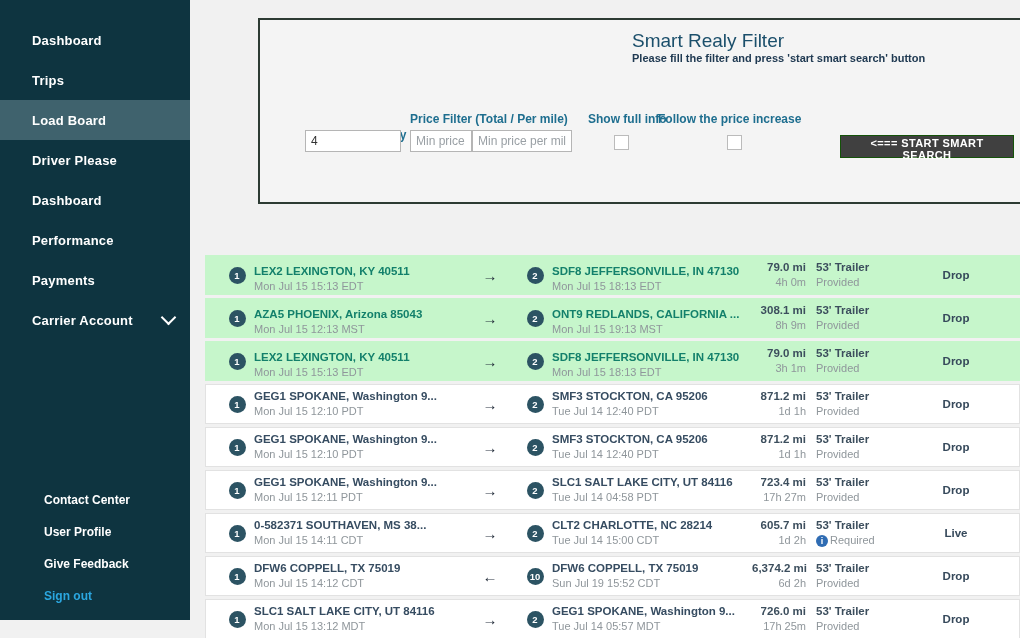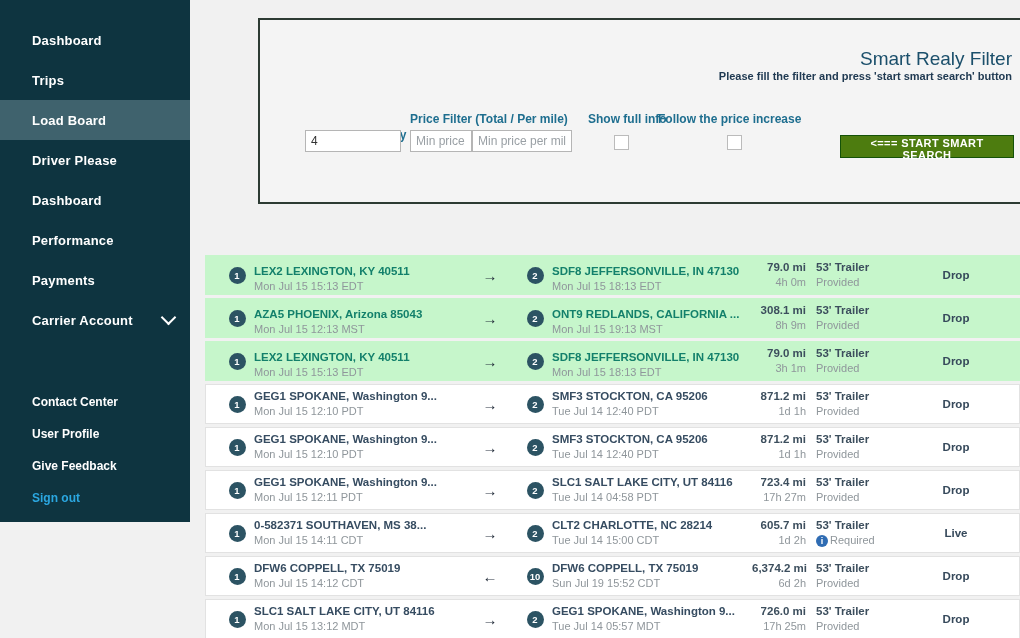--- a/index.html
+++ b/index.html
@@ -2,46 +2,46 @@
 <html><head>
 <meta charset="utf-8">
 <style>
   html,body{margin:0;padding:0;}
   body{
     width:1020px;height:638px;position:relative;overflow:hidden;
     background:#f1f1f1;font-family:"Liberation Sans",sans-serif;
     -webkit-font-smoothing:antialiased;
   }
   
-  .sidebar{position:absolute;left:0;top:0;width:190px;height:522px;background:#0e3440;color:#fff;}
+  .sidebar{position:absolute;left:0;top:0;width:190px;height:620px;background:#0e3440;color:#fff;}
   .nav{padding-top:20px;}
   .nav-item{height:40px;display:flex;align-items:center;padding:0 16px 0 32px;
     font-size:13px;font-weight:700;letter-spacing:.2px;cursor:pointer;justify-content:space-between;}
   .nav-item.active{background:#3f626d;}
   .chev{width:9px;height:9px;border-right:2.4px solid #fff;border-bottom:2.4px solid #fff;
     transform:rotate(45deg);margin-top:-5px;display:none;}
   .nav-item.has-chev .chev{display:inline-block;}
   .side-footer{position:absolute;left:0;bottom:8px;width:100%;}
-  .foot-item{height:32px;display:flex;align-items:center;padding-left:32px;
+  .foot-item{height:32px;display:flex;align-items:center;padding-left:44px;
     font-size:12px;font-weight:700;cursor:pointer;}
   .foot-item.signout{color:#2ba7e0;}
   
   .panel{position:absolute;left:258px;top:18px;right:-8px;height:182px;
     border:2px solid #2d3b33;background:#f4f4f4;}
-  .panel-header{position:absolute;left:372px;top:28px;width:380px;text-align:right;}
+  .panel-header{position:absolute;left:372px;top:10px;width:380px;text-align:left;}
   .panel-title{font-size:19px;color:#1b4f6b;font-weight:400;}
   .panel-subtitle{margin-top:0;font-size:11px;font-weight:700;color:#203a52;}
   .flabel{position:absolute;font-size:12px;font-weight:700;color:#1e6e8f;white-space:nowrap;}
   .finput{position:absolute;height:20px;border:1px solid #b5b5b5;background:#fff;
     font-size:12px;color:#333;padding:0 5px;font-family:"Liberation Sans",sans-serif;box-sizing:content-box;}
   .finput::placeholder{color:#9aa0a5;}
   .fcheck{position:absolute;width:15px;height:15px;accent-color:#fff;border:1px solid #bbb;background:#fff;
     appearance:none;-webkit-appearance:none;cursor:pointer;}
   .search-btn{position:absolute;left:580px;top:115px;width:174px;height:23px;
-    background:#4d7c0f;border:1px solid #145208;color:#fff;font-size:11px;font-weight:700;
+    background:#404040;border:1px solid #145208;color:#fff;font-size:11px;font-weight:700;
     letter-spacing:.4px;cursor:pointer;font-family:"Liberation Sans",sans-serif;}
   
   .loads{position:absolute;left:205px;top:255px;right:0;}
   .row{height:40px;margin-bottom:3px;background:#fff;border:1px solid #e2e2e2;
     display:flex;align-items:center;padding-left:14px;cursor:pointer;box-sizing:border-box;}
   .row.hl{background:#c6f6cb;border-color:#c6f6cb;}
   .bcol{width:34px;display:flex;justify-content:center;flex:none;}
   .badge{min-width:17px;height:17px;border-radius:9px;background:#2c5363;color:#fff;
     font-size:9.5px;font-weight:700;display:flex;align-items:center;justify-content:center;padding:0 2px;box-sizing:border-box;}
   .loc{flex:none;line-height:1.35;}

